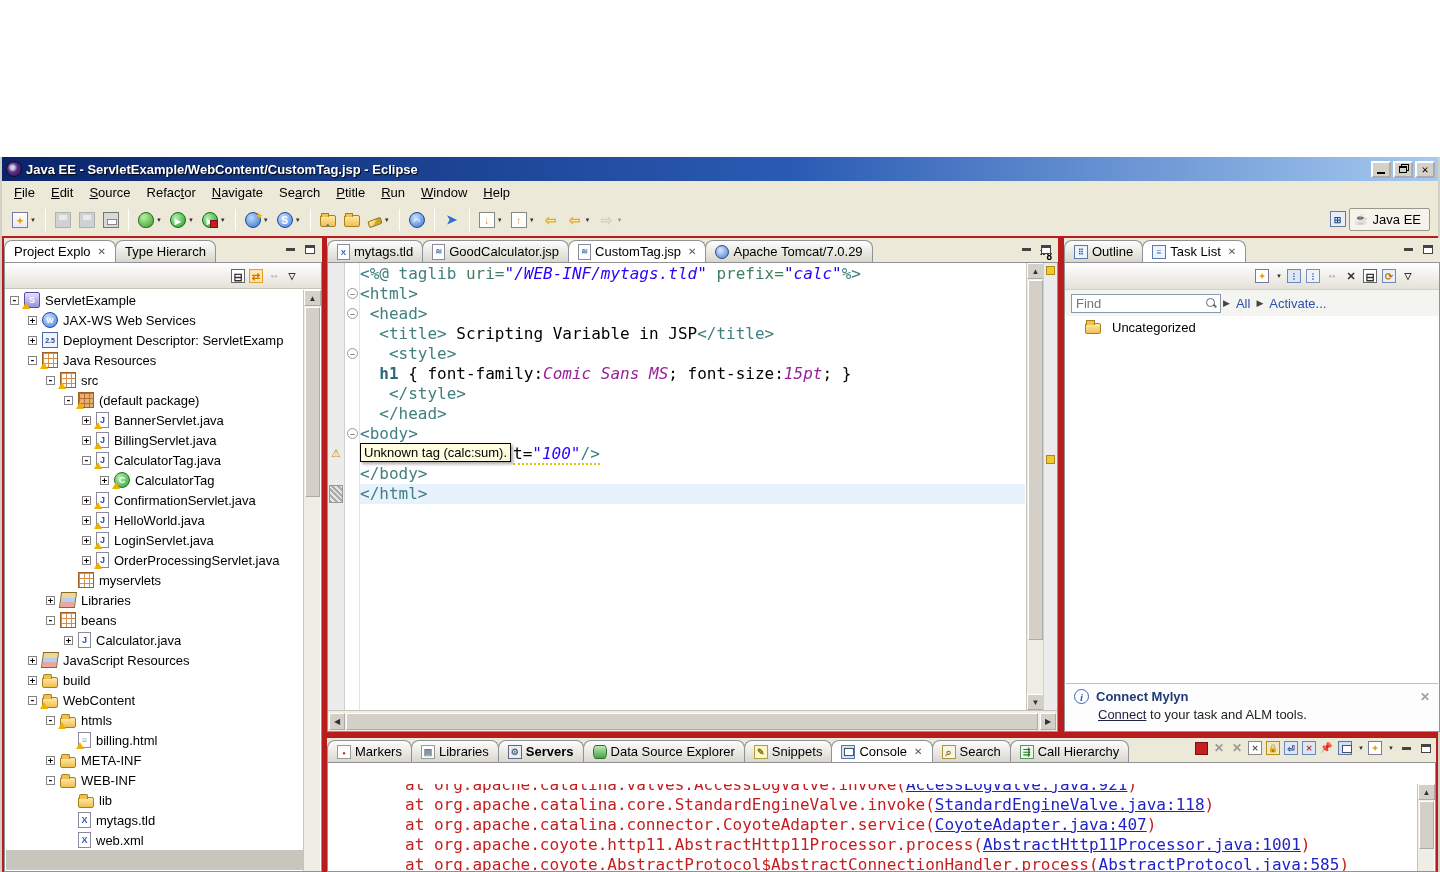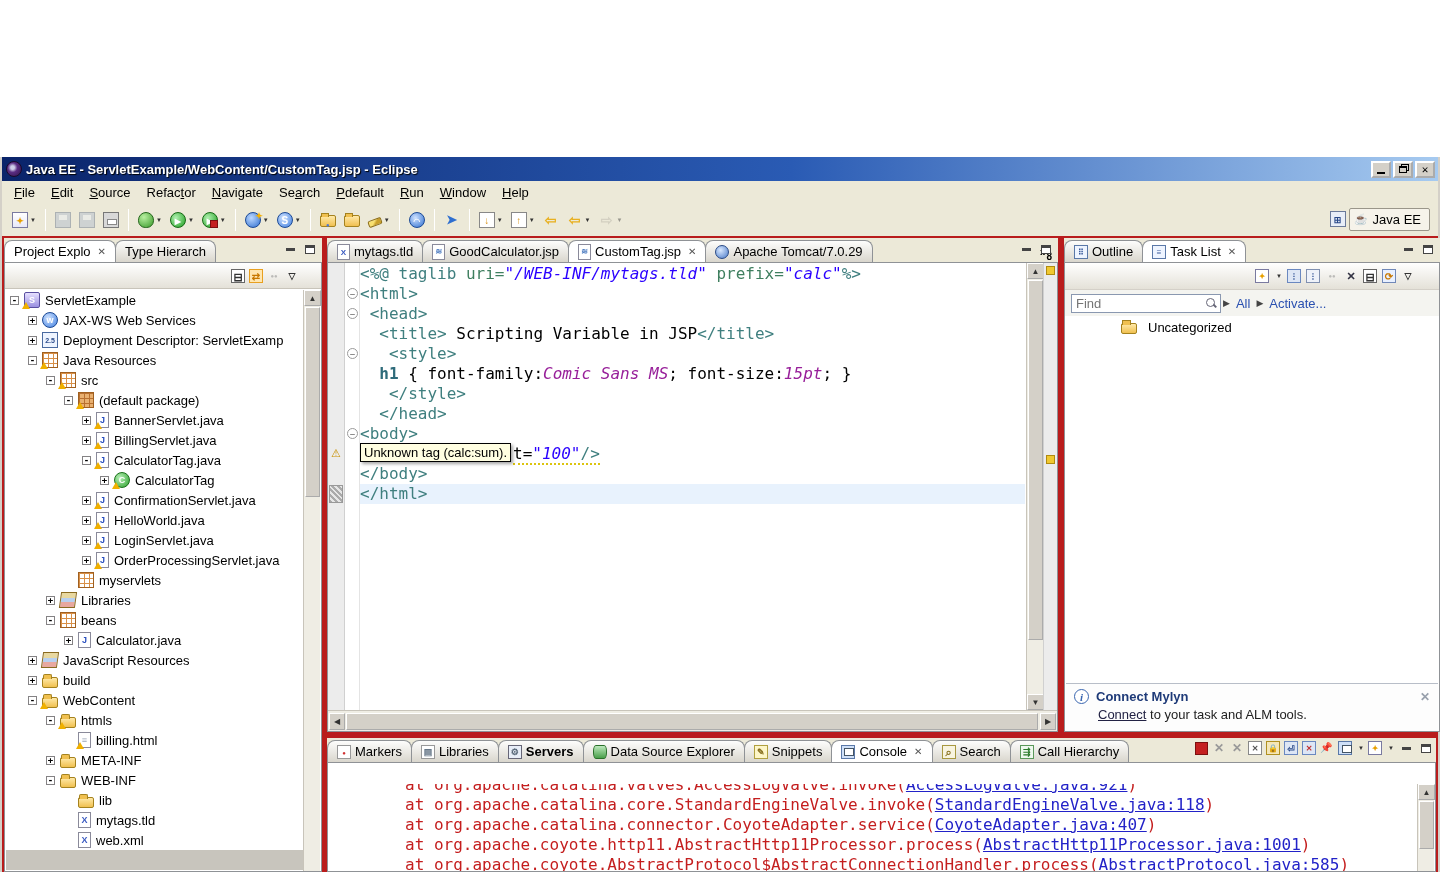--- a/index.html
+++ b/index.html
@@ -156,21 +156,21 @@
   #right{left:1062px;top:81px;width:376px;height:494px}
   #right .panebody{top:24px}
   #tl-toolbar{height:27px;background:linear-gradient(#fff,#e4e1d8);border-bottom:1px solid #d4d0c8;display:flex;align-items:center;justify-content:flex-end;gap:5px;padding-right:24px}
   #tl-findrow{height:26px;display:flex;align-items:center;gap:6px;padding:0 6px;background:#f4f4f0}
   #find-box{width:150px;height:19px;border:1px solid #8a98b0;background:#fff;font-size:13px;padding:0 18px 0 4px;color:#888}
   .mag{position:relative;width:12px;height:12px;margin-left:-22px}
   .mag::before{content:"";position:absolute;left:1px;top:1px;width:7px;height:7px;border:1.5px solid #667;border-radius:50%}
   .mag::after{content:"";position:absolute;left:8px;top:8px;width:4px;height:1.5px;background:#667;transform:rotate(45deg)}
   .tl-link{color:#2a50b0;font-size:13px;text-decoration:none}
   .tl-arrow{color:#444;font-size:9px}
-  #tl-uncat{display:flex;align-items:center;gap:6px;height:22px;padding-left:56px;font-size:13px;background:#fff}
+  #tl-uncat{display:flex;align-items:center;gap:6px;height:22px;padding-left:20px;font-size:13px;background:#fff}
   #mylyn{position:absolute;left:1px;right:1px;bottom:1px;height:47px;background:#fdfdfd;border-top:1px solid #b8bec8;padding:5px 8px}
   #mylyn-head{display:flex;align-items:center;gap:7px;font-size:13px;font-weight:bold;color:#1e3a78}
   #mylyn-close{margin-left:auto;color:#98a0ac;font-size:12px}
   #mylyn-body{font-size:13px;color:#222;margin:3px 0 0 24px}
   #mylyn-body a{color:#224;text-decoration:underline}
 
   
   #bottom{left:325px;top:581px;right:2px;bottom:0}
   #bottom .panebody{top:24px}
   #con-toolbar{position:absolute;right:2px;top:3px;display:flex;align-items:center;gap:4px;z-index:3}
@@ -202,21 +202,21 @@
       </span>
     </div>
 
     <div id="menubar">
         <span class="mitem"><span></span><span class="u">F</span><span>ile</span></span>
         <span class="mitem"><span></span><span class="u">E</span><span>dit</span></span>
         <span class="mitem"><span></span><span class="u">S</span><span>ource</span></span>
         <span class="mitem"><span>Refac</span><span class="u">t</span><span>or</span></span>
         <span class="mitem"><span></span><span class="u">N</span><span>avigate</span></span>
         <span class="mitem"><span>Se</span><span class="u">a</span><span>rch</span></span>
-        <span class="mitem"><span></span><span class="u">P</span><span>default</span></span>
+        <span class="mitem"><span></span><span class="u">P</span><span>title</span></span>
         <span class="mitem"><span></span><span class="u">R</span><span>un</span></span>
         <span class="mitem"><span></span><span class="u">W</span><span>indow</span></span>
         <span class="mitem"><span></span><span class="u">H</span><span>elp</span></span>
       </div>
     <div id="toolbar">
         <span class="tbtn">
           <span class="gi ic-new"></span>
           <span class="dd">▼</span>
         </span>
         <span class="tsep"></span>

